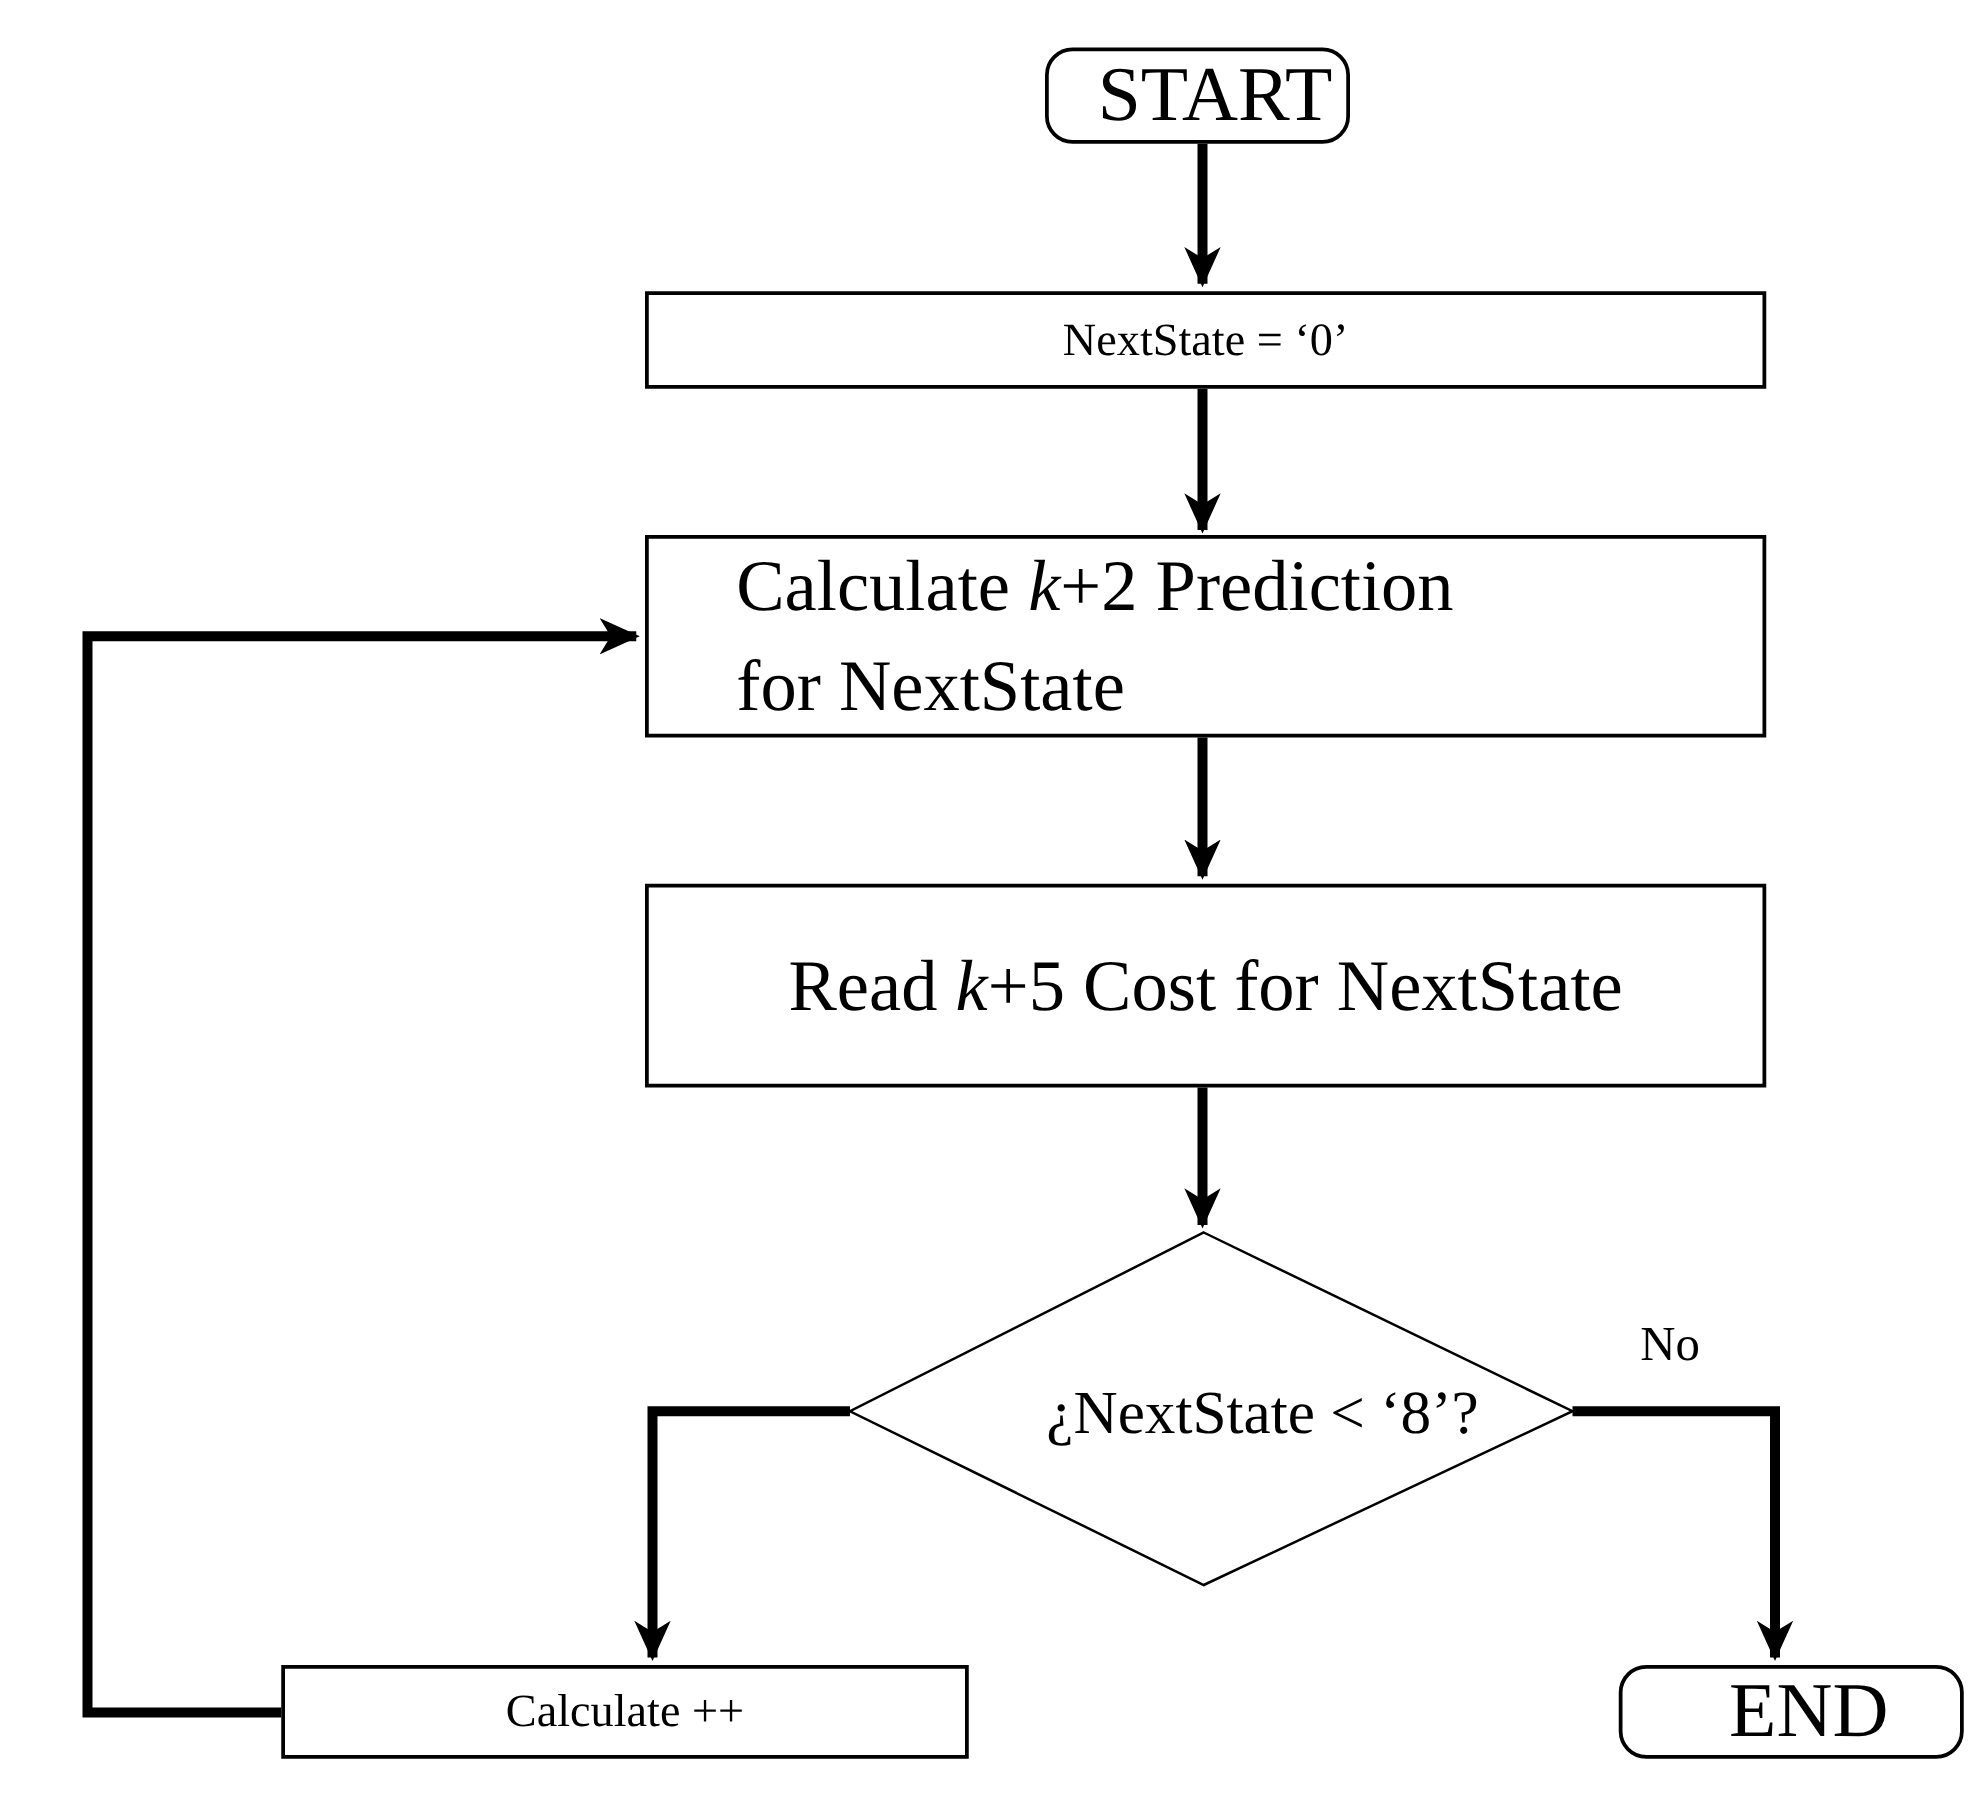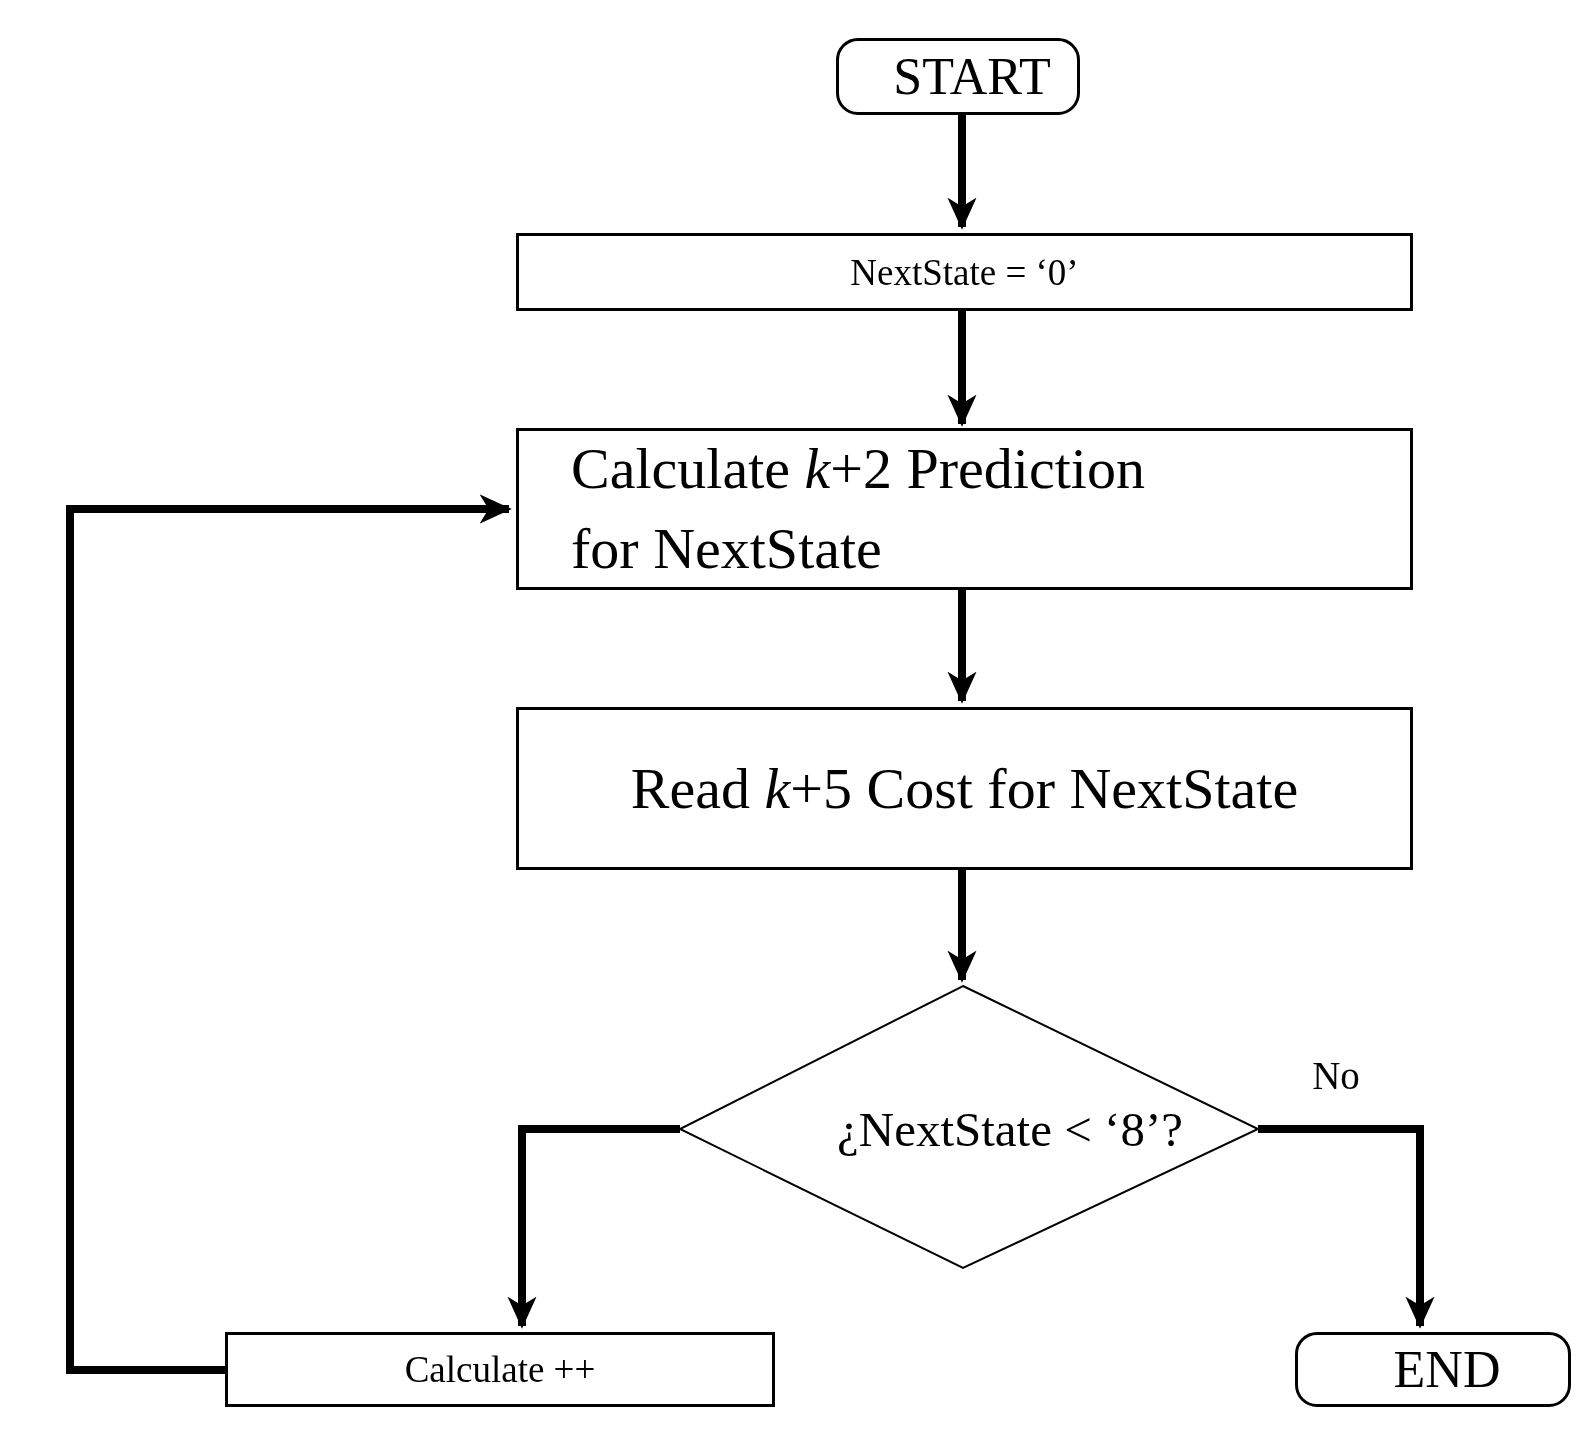--- a/index.html
+++ b/index.html
@@ -28,34 +28,34 @@
     box-sizing: border-box;
     border: 3px solid #000000;
     background: #ffffff;
     display: flex;
     align-items: center;
     justify-content: center;
     white-space: nowrap;
   }
   .terminator {
     border-radius: 22px;
-    font-size: 52px;
+    font-size: 62px;
     padding-left: 28px;
   }
   .process {
     font-size: 37px;
   }
   .multiline {
     flex-direction: column;
     line-height: 80px;
     font-size: 58px;
   }
   .left-align {
     align-items: flex-start;
-    padding-left: 52px;
+    padding-left: 70px;
   }
   .var-k {
     font-style: italic;
   }
   .diamond-label {
     position: absolute;
     left: 721px;
     top: 1093px;
     width: 578px;
     height: 72px;

